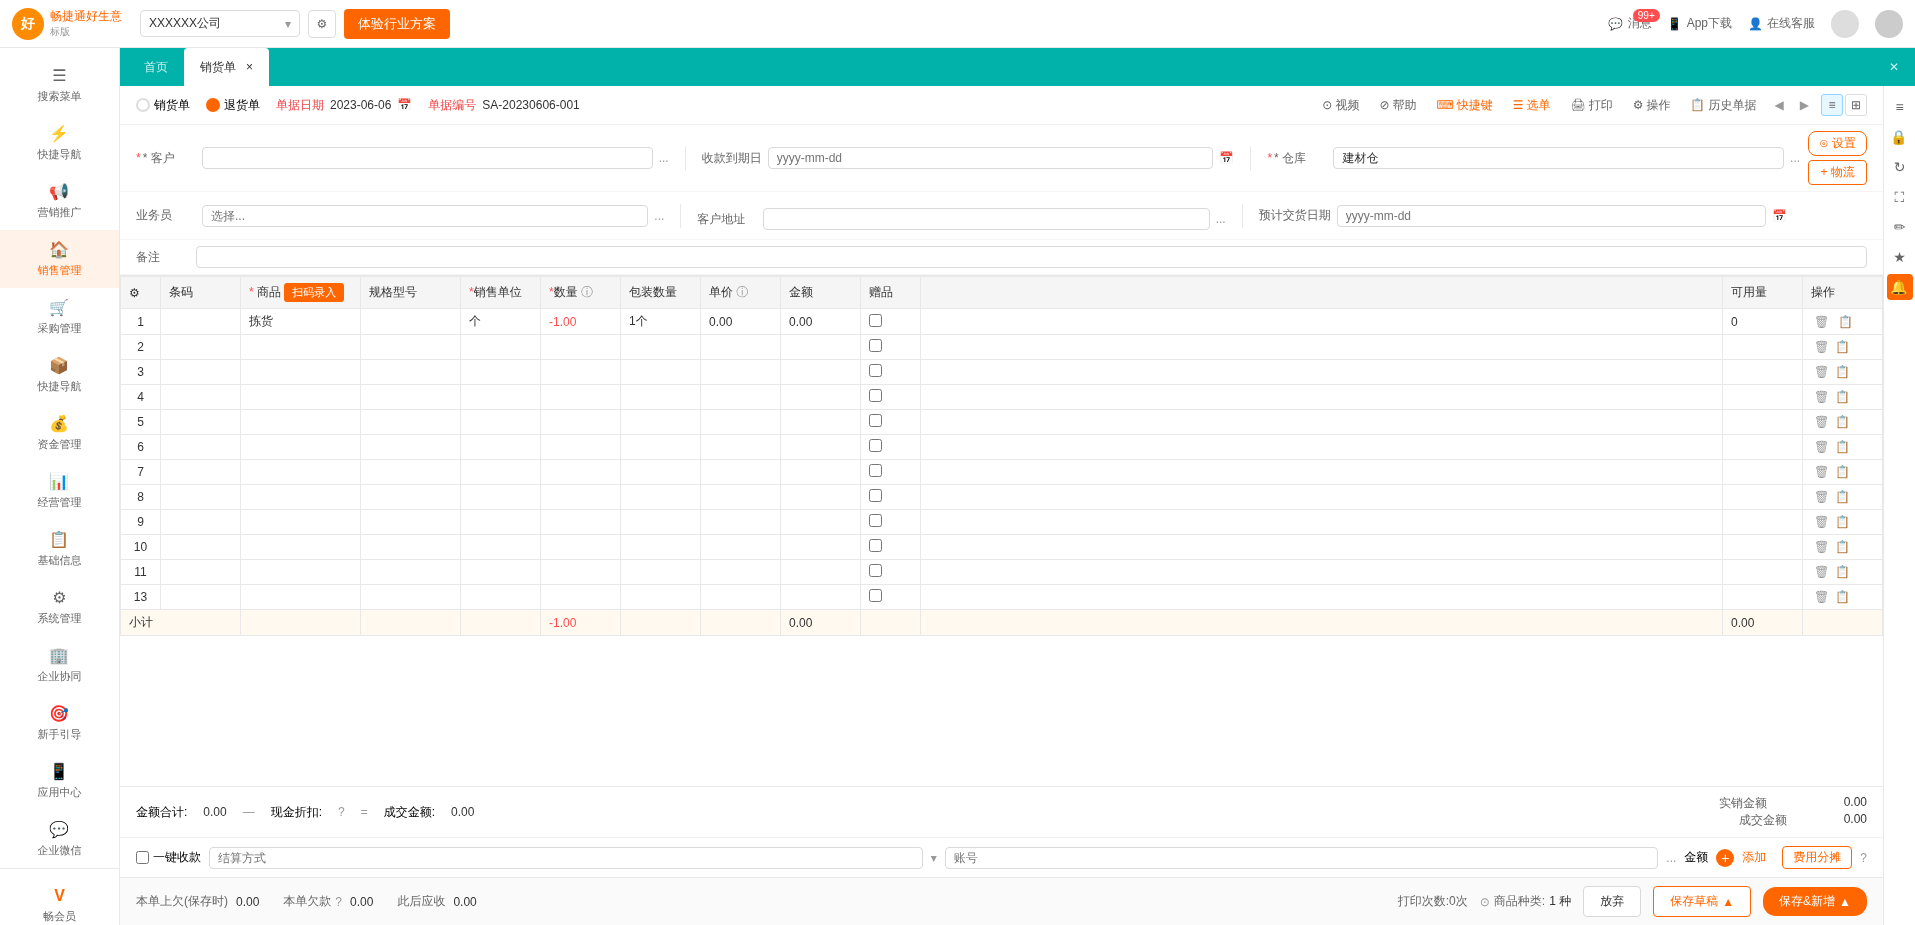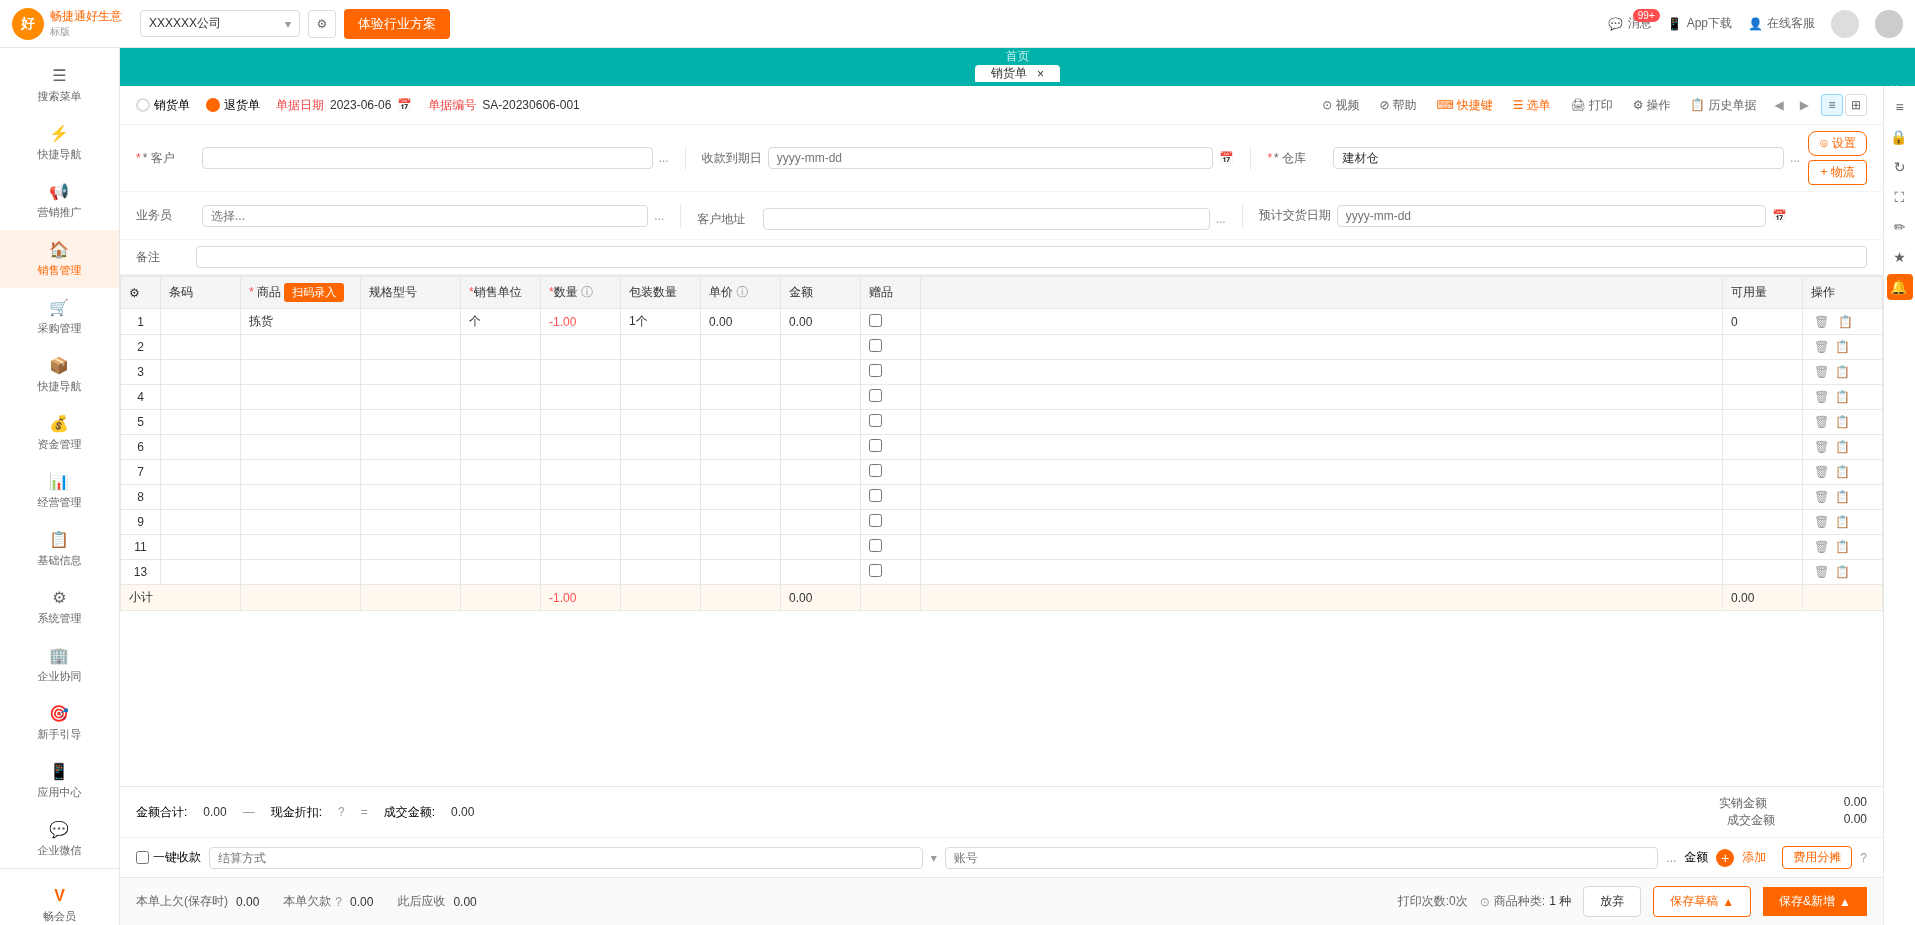--- a/index.html
+++ b/index.html
@@ -32,21 +32,21 @@
     .sidebar-item { display: flex; flex-direction: column; align-items: center; padding: 10px 4px; cursor: pointer; color: #666; gap: 4px; }
     .sidebar-item.active { background: #fff2e8; color: #ff6600; }
     .sidebar-icon { font-size: 16px; }
     .sidebar-label { font-size: 11px; }
     .sidebar-bottom { margin-top: auto; border-top: 1px solid #e8e8e8; padding-top: 8px; }
 
     
     .content-area { flex: 1; display: flex; flex-direction: column; overflow: hidden; }
 
     
-    .tab-bar { display: flex; align-items: center; background: #00b2a9; height: 38px; padding: 0 8px; flex-direction: column; }
+    .tab-bar { display: flex; align-items: center; background: #00b2a9; height: 38px; padding: 0 8px; }
     .tab-item { padding: 0 16px; height: 38px; display: flex; align-items: center; color: rgba(255,255,255,0.8); cursor: pointer; gap: 6px; }
     .tab-item.active { background: #fff; color: #333; border-radius: 4px 4px 0 0; }
     .tab-close-btn { margin-left: 4px; cursor: pointer; }
 
     
     .form-area { background: #fff; border-bottom: 1px solid #e8e8e8; }
     .form-header { display: flex; align-items: center; padding: 8px 16px; border-bottom: 1px solid #f0f0f0; gap: 16px; }
     .radio-group { display: flex; gap: 16px; }
     .radio-item { display: flex; align-items: center; gap: 4px; cursor: pointer; }
     .radio-circle { width: 14px; height: 14px; border-radius: 50%; border: 2px solid #ddd; }
@@ -102,21 +102,21 @@
     .footer-payment { display: flex; align-items: center; padding: 8px 16px; gap: 8px; }
     .checkbox-item { display: flex; align-items: center; gap: 4px; cursor: pointer; }
     .fee-split-btn { border: 1px solid #ff6600; color: #ff6600; background: #fff; border-radius: 4px; padding: 2px 10px; cursor: pointer; }
     .add-btn { background: #ff6600; color: #fff; border: none; border-radius: 50%; width: 18px; height: 18px; cursor: pointer; font-size: 14px; line-height: 1; display: inline-flex; align-items: center; justify-content: center; }
     .bottom-bar { display: flex; align-items: center; padding: 8px 16px; background: #fafafa; border-top: 1px solid #e8e8e8; }
     .bottom-info { display: flex; align-items: flex-start; gap: 24px; color: #666; }
     .bottom-right { margin-left: auto; display: flex; align-items: center; gap: 12px; }
     .product-count { display: flex; align-items: center; gap: 4px; }
     .discard-btn { border: 1px solid #d9d9d9; background: #fff; color: #333; border-radius: 4px; padding: 6px 16px; cursor: pointer; }
     .save-draft-btn { border: 1px solid #ff6600; background: #fff; color: #ff6600; border-radius: 4px; padding: 6px 16px; cursor: pointer; display: flex; align-items: center; gap: 4px; }
-    .save-new-btn { background: #ff6600; color: #fff; border: none; border-radius: 0; padding: 6px 16px; cursor: pointer; display: flex; align-items: center; gap: 4px; }
+    .save-new-btn { background: #ff6600; color: #fff; border: none; border-radius: 13px; padding: 6px 16px; cursor: pointer; display: flex; align-items: center; gap: 4px; }
 
     
     .right-panel { width: 32px; background: #fff; border-left: 1px solid #e8e8e8; display: flex; flex-direction: column; align-items: center; padding: 8px 0; gap: 4px; }
     .right-panel-item { width: 26px; height: 26px; display: flex; align-items: center; justify-content: center; cursor: pointer; color: #666; border-radius: 4px; font-size: 14px; }
     .right-panel-item.active-orange { background: #ff6600; color: #fff; }
     .nav-arrow { color: #999; cursor: pointer; margin: 0 4px; }
 
     .view-btns { display: flex; gap: 2px; }
     .view-btn { width: 22px; height: 22px; border: 1px solid #ddd; border-radius: 3px; display: flex; align-items: center; justify-content: center; cursor: pointer; color: #666; }
     .view-btn.active { background: #e6f7ff; border-color: #91d5ff; }
@@ -533,20 +533,35 @@
                   <td class="col-qty"></td>
                   <td class="col-pkg-qty"></td>
                   <td class="col-price"></td>
                   <td class="col-amount"></td>
                   <td class="col-gift"><input type="checkbox" style=""></td>
                   <td style="flex:1;min-width:300px;"></td>
                   <td class="col-available"></td>
                   <td class="col-ops"><span class="op-icon">🗑</span><span class="op-icon">📋</span></td>
               </tr>
               <tr>
+                <td class="col-seq">10</td>
+                  <td class="col-barcode"></td>
+                  <td class="col-product"></td>
+                  <td class="col-spec"></td>
+                  <td class="col-unit"></td>
+                  <td class="col-qty"></td>
+                  <td class="col-pkg-qty"></td>
+                  <td class="col-price"></td>
+                  <td class="col-amount"></td>
+                  <td class="col-gift"><input type="checkbox" style=""></td>
+                  <td style="flex:1;min-width:300px;"></td>
+                  <td class="col-available"></td>
+                  <td class="col-ops"><span class="op-icon">🗑</span><span class="op-icon">📋</span></td>
+              </tr>
+              <tr>
                 <td class="col-seq">11</td>
                   <td class="col-barcode"></td>
                   <td class="col-product"></td>
                   <td class="col-spec"></td>
                   <td class="col-unit"></td>
                   <td class="col-qty"></td>
                   <td class="col-pkg-qty"></td>
                   <td class="col-price"></td>
                   <td class="col-amount"></td>
                   <td class="col-gift"><input type="checkbox" style=""></td>
@@ -599,21 +614,21 @@
             <span>现金折扣:</span>
             <span style="color:#999;">?</span>
             <span class="equals-icon">=</span>
             <span>成交金额:</span>
             <span style="color:#333;font-weight:500;">0.00</span>
             <div style="margin-left:auto;text-align:right;">
               <div style="display:flex;gap:40px;justify-content:flex-end;color:#666;">
                 <span>实销金额</span>
                 <span style="color:#333;min-width:60px;text-align:right;">0.00</span>
               </div>
-              <div style="display:flex;gap:32px;justify-content:flex-end;color:#666;">
+              <div style="display:flex;gap:20px;justify-content:flex-end;color:#666;">
                 <span>成交金额</span>
                 <span style="color:#333;min-width:60px;text-align:right;">0.00</span>
               </div>
             </div>
           </div>
 
           <div class="footer-payment">
             <div class="checkbox-item">
               <input type="checkbox" style="">
               <span>一键收款</span>

